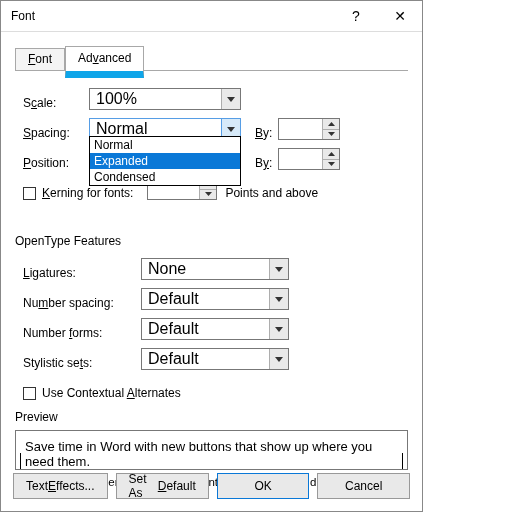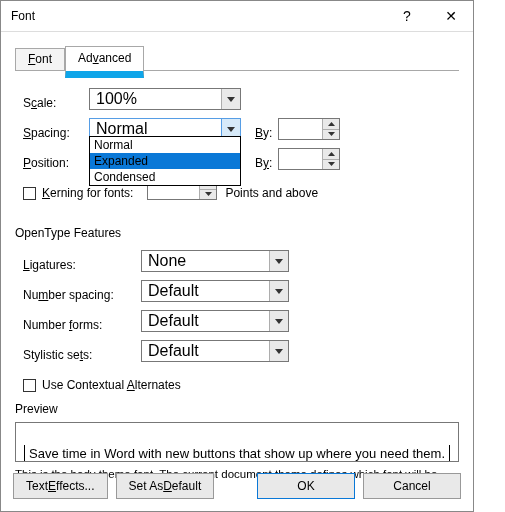--- a/index.html
+++ b/index.html
@@ -1,16 +1,16 @@
 <!DOCTYPE html>
 <html><head>
 <meta charset="utf-8">
 <style>
   html,body{margin:0;padding:0;font-family:"Segoe UI",Tahoma,Arial,sans-serif;font-size:12px;color:#000;background:#fff}
-  .window{width:474px;height:512px;border:1px solid #888;box-sizing:border-box;position:relative;background:#fff}
+  .window{width:423px;height:512px;border:1px solid #888;box-sizing:border-box;position:relative;background:#fff}
   .titlebar{height:30px;display:flex;align-items:center;padding-left:10px;border-bottom:1px solid #ddd}
   .titlebar .title{flex:1;font-size:12px}
   .titlebar .btn{width:44px;height:30px;display:flex;align-items:center;justify-content:center;font-size:14px}
   .client{position:relative;padding:8px 14px 0 14px}
   
   .tabs{position:relative;height:26px;margin-top:4px}
   .tab{position:absolute;top:2px;height:24px;line-height:23px;padding:0 12px;border:1px solid #a8a8a8;background:#fff;font-size:12px}
   .tab.inactive{top:4px;height:22px;line-height:21px;border-bottom:none;background:#f4f4f4}
   .tab-underline{position:absolute;left:0;right:0;top:26px;height:1px;background:#a8a8a8}
   .tab.active{border-bottom:7px solid #0ea5e9;z-index:2}
@@ -30,21 +30,21 @@
   .spin .sval{flex:1}
   .spin .sarrows{width:16px;border-left:1px solid #adadad;background:#e9e9e9;display:flex;flex-direction:column}
   .spin .sarrows div{flex:1;display:flex;align-items:center;justify-content:center}
   .spin .sarrows div:first-child{border-bottom:1px solid #adadad}
   .spin svg{width:7px;height:4px}
   .chk{width:13px;height:13px;border:1px solid #333;margin-right:6px;box-sizing:border-box}
   .bylbl{margin-left:14px;margin-right:6px}
   
   .droplist{position:absolute;z-index:10;border:1px solid #000;background:#fff;font-size:12px}
   .droplist div{height:16px;line-height:16px;padding:0 4px}
-  .droplist .sel{background:#0a78d7;color:#000000}
+  .droplist .sel{background:#0a78d7;color:#ffffff}
   
   .previewbox{border:1px solid #777;height:38px;margin-top:4px;display:flex;align-items:flex-end;justify-content:center;font-size:13px;position:relative;overflow:hidden}
   .previewbox .cursor{border-left:1px solid #000;height:16px;margin:0 4px}
   .note{font-size:11.5px;margin-top:6px}
   
   .bottom{position:absolute;left:12px;right:12px;bottom:12px;display:flex;align-items:center}
   .btnflat{height:24px;border:1px solid #999;background:#e9e9e9;padding:0 12px;font-size:12px;display:flex;align-items:center;justify-content:center;margin-right:8px}
   .btnflat.primary{border:1.5px solid #0a78d7;background:#e9e9e9}
   .spacer{flex:1}
 </style>
@@ -157,21 +157,21 @@
                     <path d="M0 0 L3.5 4 L7 0 Z" fill="#333"></path>
                   </svg>
                 </div>
             </div>
           </div>
           <div style="margin-left:8px">Points and above</div>
         </div>
       </div>
     </div>
 
-    <div class="group" style="margin-top:26px">
+    <div class="group" style="margin-top:34px">
       <div class="group-title">OpenType Features</div>
       <div style="padding-left:8px">
         <div class="row">
           <div class="lbl2"><span class="u">L</span>igatures:</div>
           <div class="combo" style="width:148px">
             <div class="val">None</div>
             <div class="arrow">
                 <svg viewBox="0 0 8 5">
                   <path d="M0 0 L4 5 L8 0 Z" fill="#333"></path>
                 </svg>

